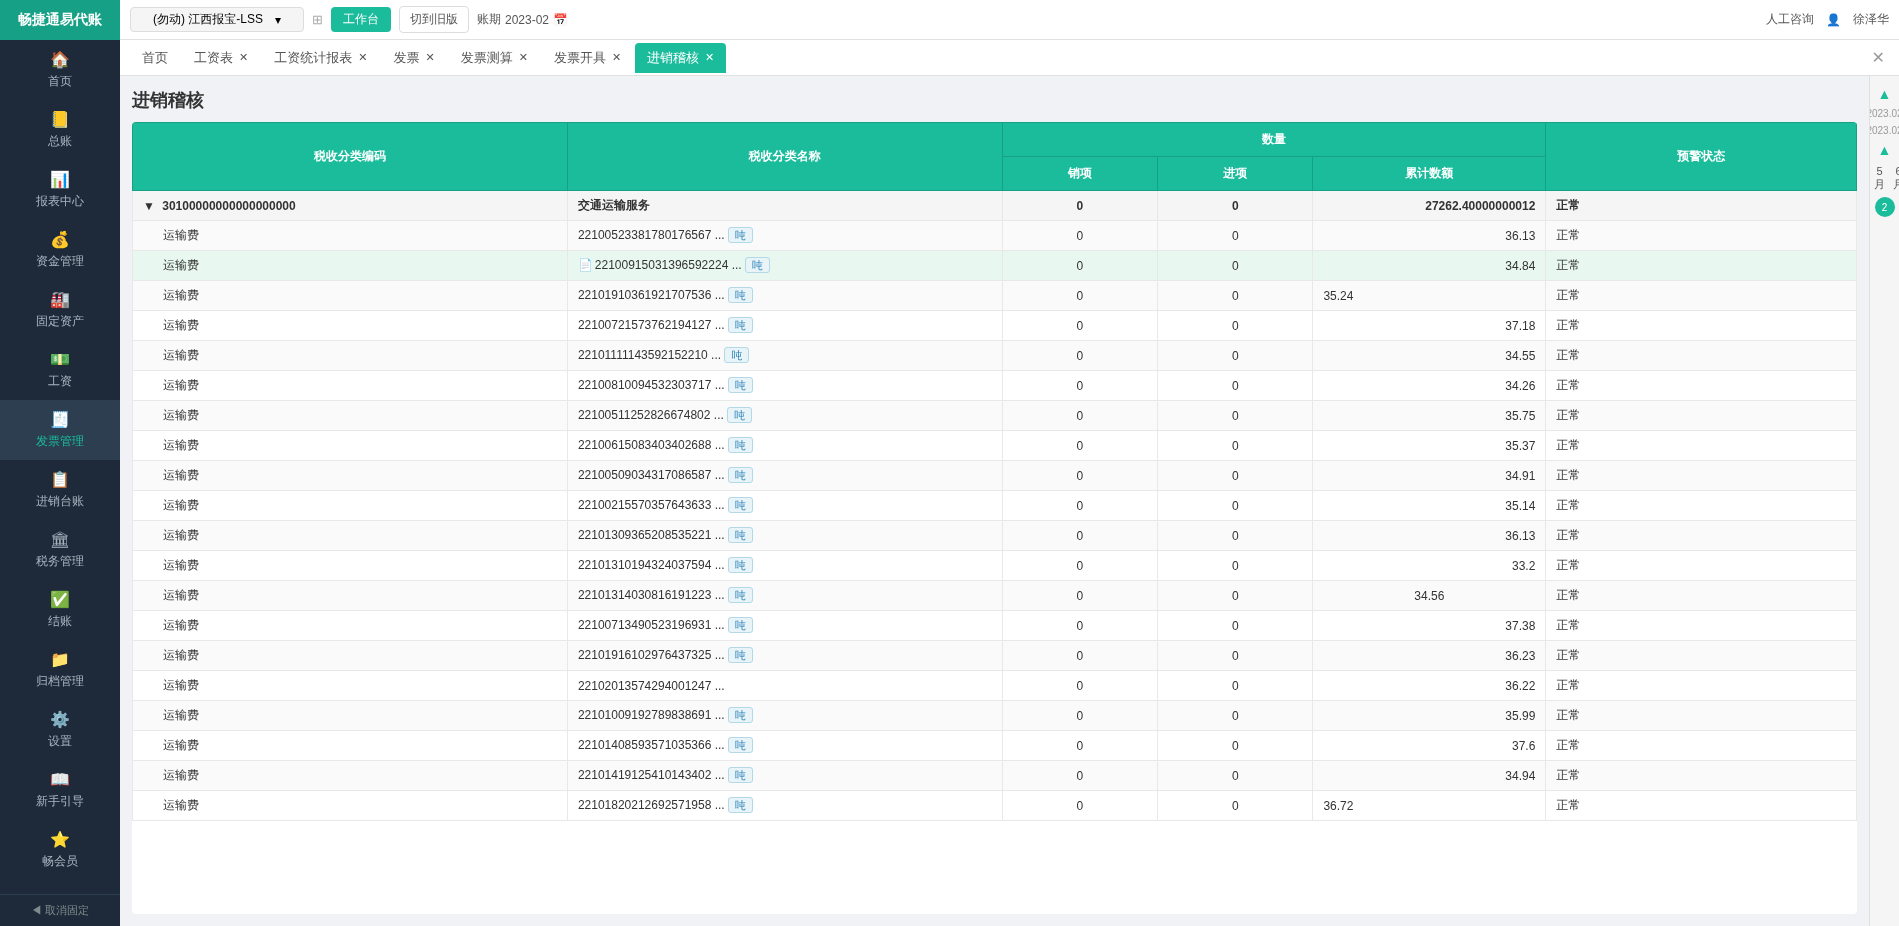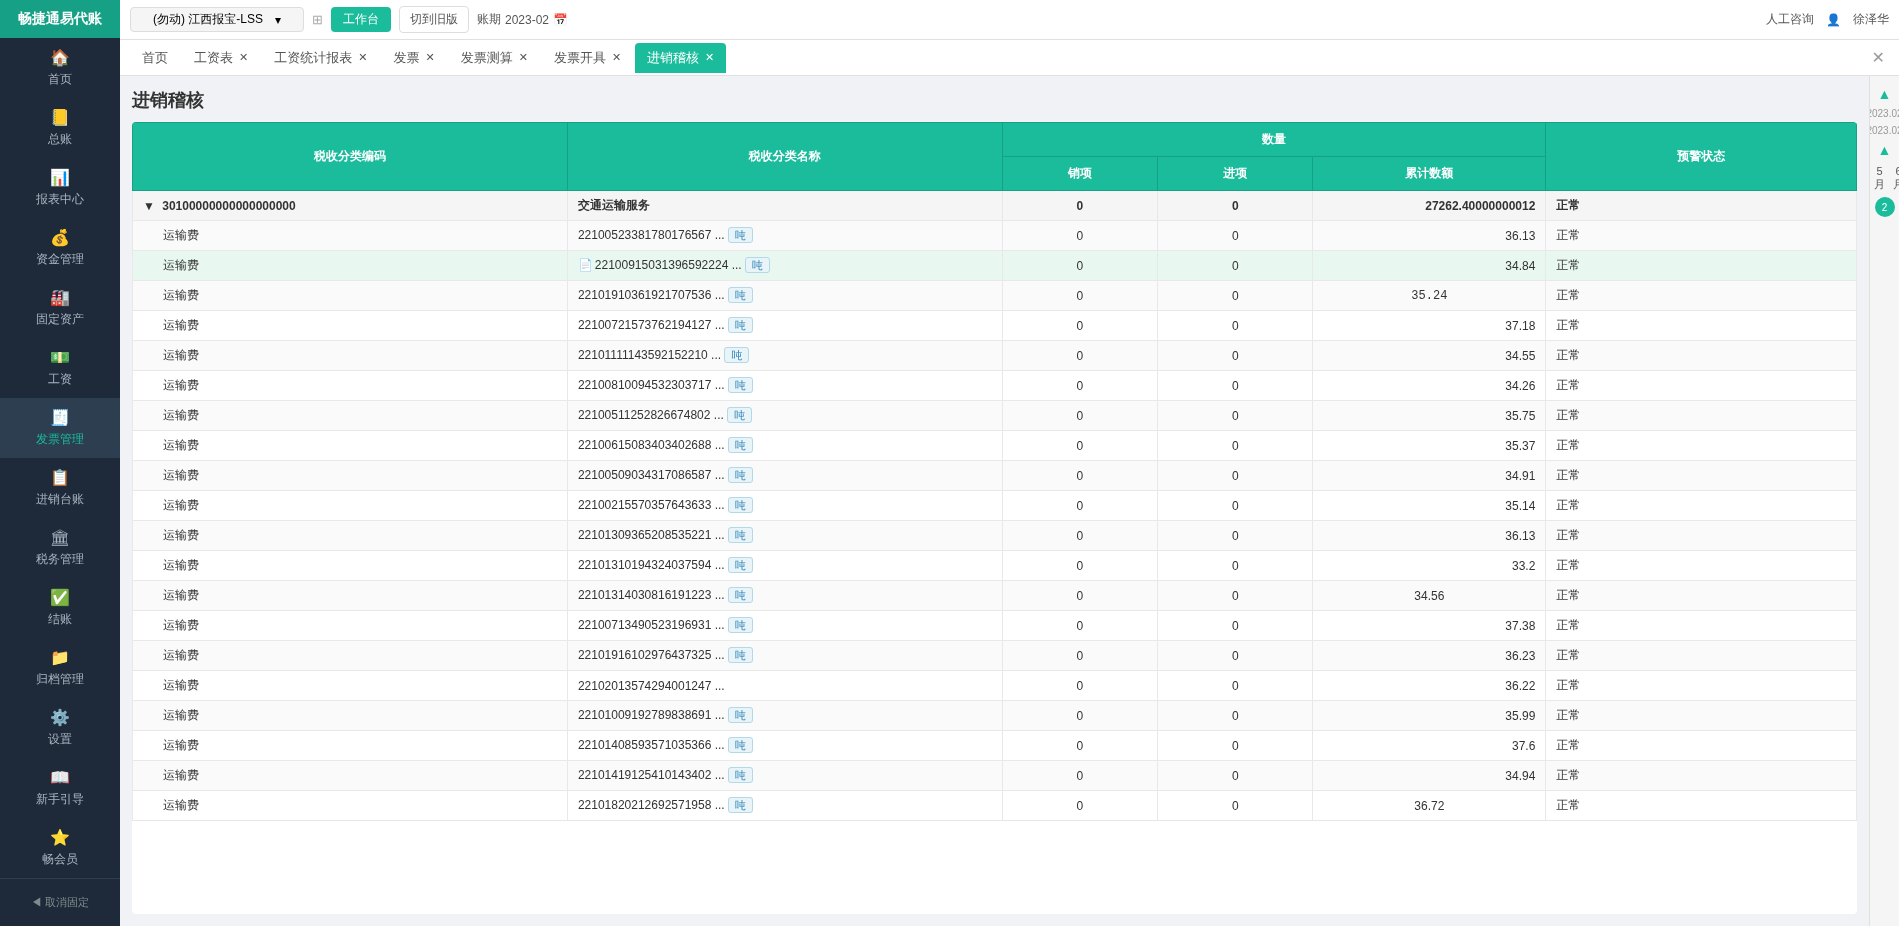--- a/index.html
+++ b/index.html
@@ -35,21 +35,21 @@
       cursor: pointer;
       font-size: 12px;
       color: #aab4c0;
       gap: 4px;
     }
     .sidebar-item.active { background: #2c3e50; color: #1abc9c; }
     .sidebar-item .icon { font-size: 16px; }
     .sidebar-bottom {
       margin-top: auto;
       border-top: 1px solid #2c3e50;
-      padding: 16px;
+      padding: 8px;
       text-align: center;
       font-size: 11px;
       color: #7f8c8d;
       cursor: pointer;
     }
 
     
     .main-area {
       flex: 1;
       display: flex;
@@ -480,21 +480,21 @@
       <td style="text-align:center;">0</td>
       <td style="text-align:center;">0</td>
       <td style="text-align:right;">34.84</td>
       <td>正常</td>
     </tr>
               <tr>
       <td style="padding-left:30px;">运输费</td>
       <td>22101910361921707536 ... <span class="tag-btn">吨</span></td>
       <td style="text-align:center;">0</td>
       <td style="text-align:center;">0</td>
-      <td style="text-align:center;font-family:Liberation Mono, monospace;">35.24</td>
+      <td style="text-align:left;">35.24</td>
       <td>正常</td>
     </tr>
               <tr>
       <td style="padding-left:30px;">运输费</td>
       <td>22100721573762194127 ... <span class="tag-btn">吨</span></td>
       <td style="text-align:center;">0</td>
       <td style="text-align:center;">0</td>
       <td style="text-align:right;">37.18</td>
       <td>正常</td>
     </tr>
@@ -616,21 +616,21 @@
       <td style="text-align:center;">0</td>
       <td style="text-align:center;">0</td>
       <td style="text-align:right;">34.94</td>
       <td>正常</td>
     </tr>
               <tr>
       <td style="padding-left:30px;">运输费</td>
       <td>22101820212692571958 ... <span class="tag-btn">吨</span></td>
       <td style="text-align:center;">0</td>
       <td style="text-align:center;">0</td>
-      <td style="text-align:center;">36.72</td>
+      <td style="text-align:left;">36.72</td>
       <td>正常</td>
     </tr>
             </tbody>
         </table>
       </div>
     </div>
 
     <div class="right-panel">
       <div class="arrow-btn">▲</div>
       <div class="right-panel-year">2023.02</div>

